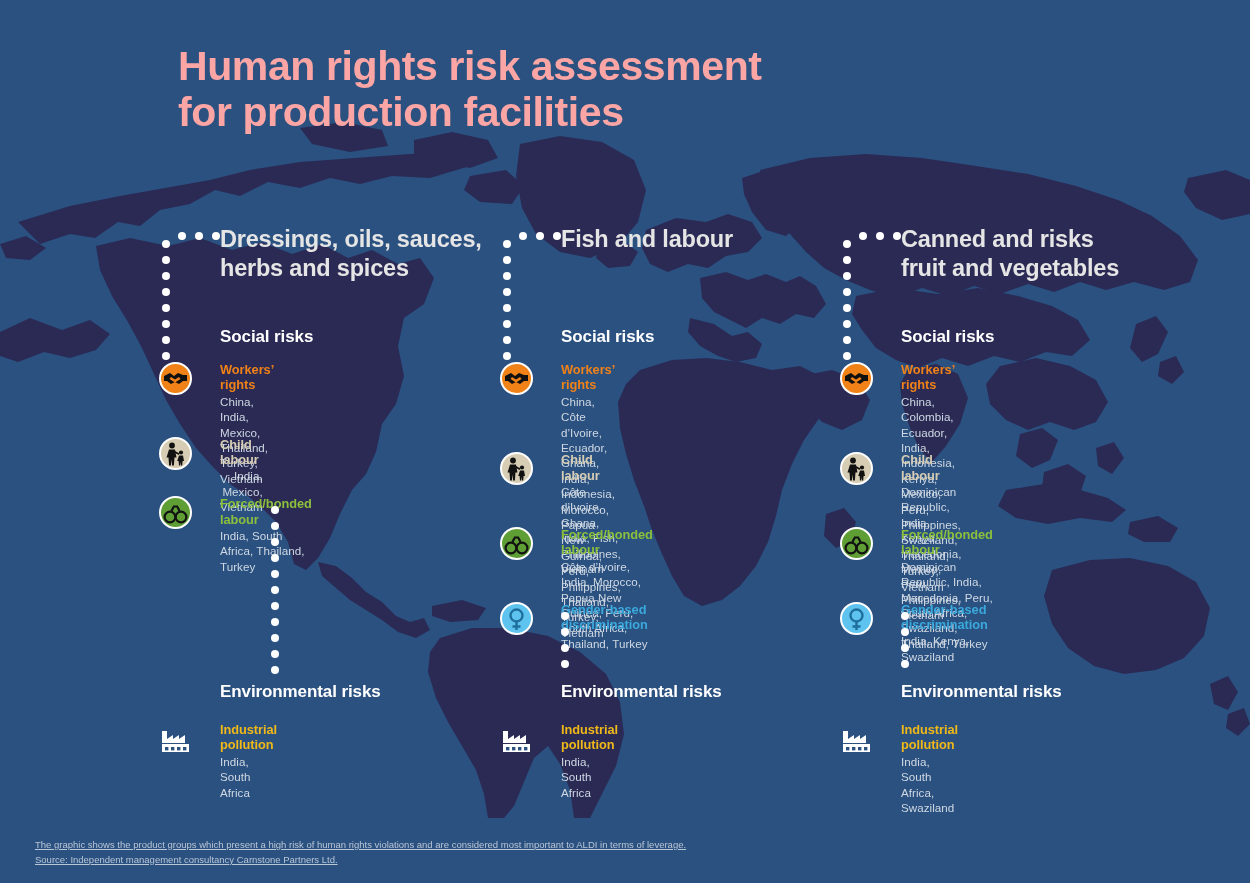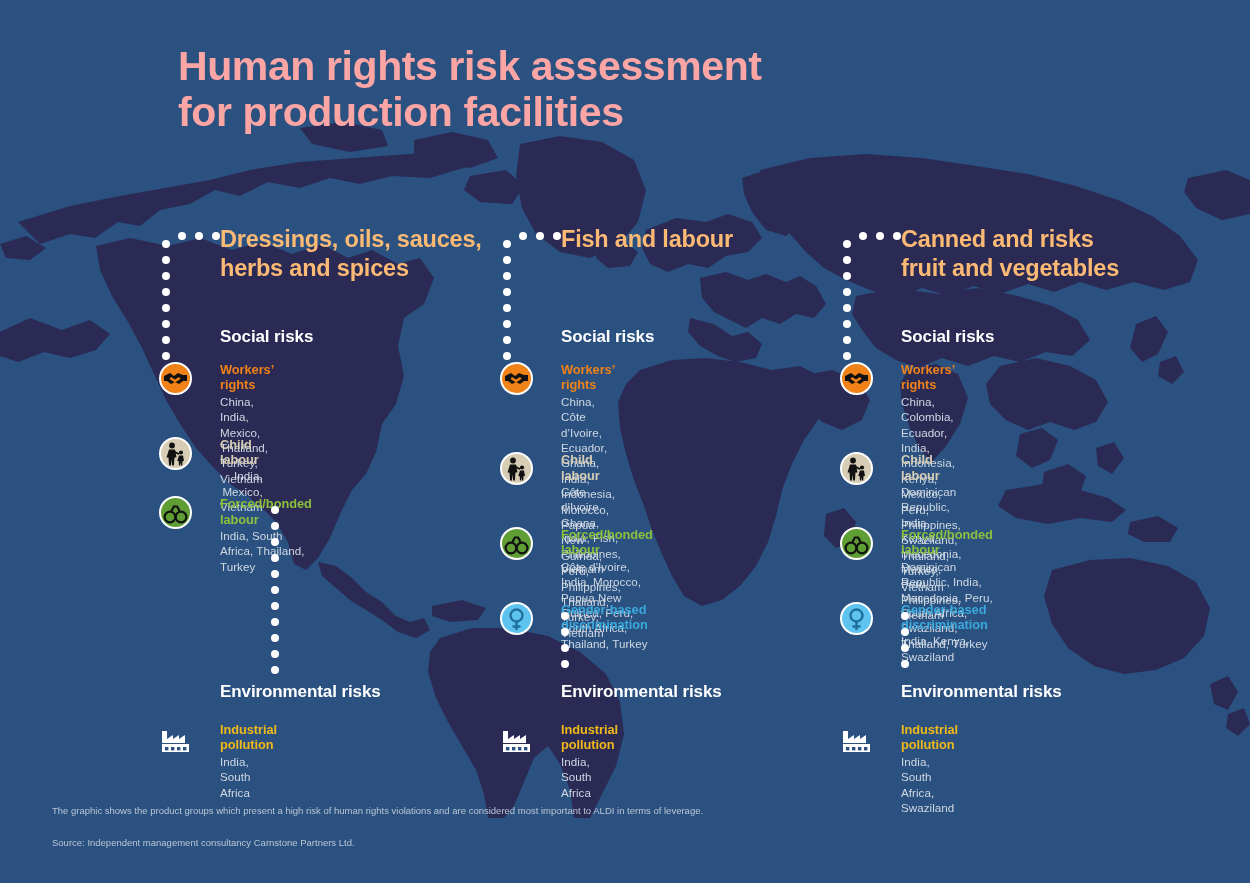--- a/index.html
+++ b/index.html
@@ -96,21 +96,21 @@
 
   .col-title {
     position: absolute;
     left: 61px;
     top: -7px;
     font-size: 23.5px;
     font-weight: bold;
     line-height: 1.23;
     letter-spacing: -0.2px;
     white-space: pre-line;
-    color: #fdba74;
+    color: #e5e5e5;
   }
 
   .section-head {
     position: absolute;
     left: 61px;
     font-size: 17px;
     font-weight: bold;
     color: #ffffff;
     letter-spacing: -0.1px;
   }
@@ -154,21 +154,21 @@
   #footer {
     position: absolute;
     left: 35px;
     bottom: 16px;
     width: 1100px;
     font-size: 9.5px;
     line-height: 1.6;
     color: #b9c6d6;
     z-index: 6;
   }
-  #footer p { margin: 17px; }
+  #footer p { margin: 0; text-decoration: underline; }
 </style>
 </head>
 <body>
 
 <div id="page">
 
   <div id="map-layer">
     <svg viewBox="0 0 1250 700" preserveAspectRatio="none" aria-hidden="true">
       <g class="landmass">
 

